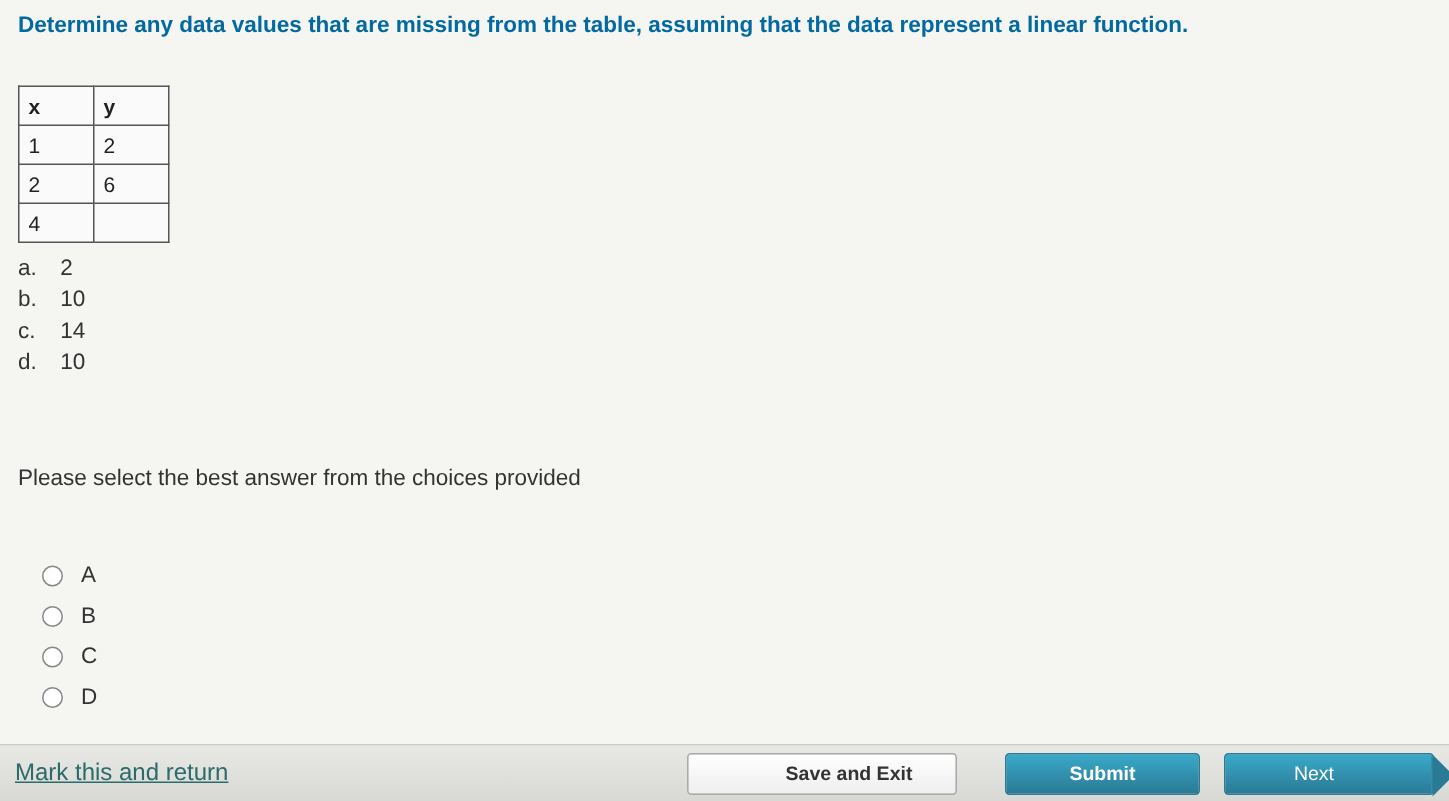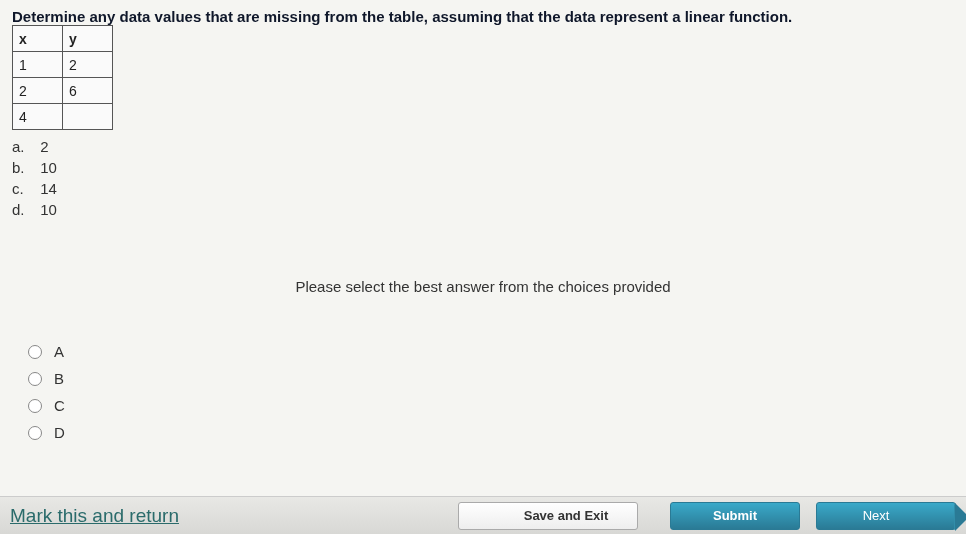--- a/index.html
+++ b/index.html
@@ -11,22 +11,22 @@
       color: #2a2a2a;
       position: relative;
       overflow: hidden;
     }
     .content {
       padding: 8px 12px;
     }
     .question-title {
       font-size: 15px;
       font-weight: bold;
-      color: #0f172a;
-      margin-bottom: 0;
+      color: #0369a1;
+      margin-bottom: 32px;
     }
     .data-table {
       border-collapse: collapse;
       margin-bottom: 8px;
     }
     .data-table td {
       border: 1px solid #555;
       width: 50px;
       height: 26px;
       padding: 2px 6px;
@@ -54,21 +54,20 @@
       margin-bottom: 4px;
     }
     .opt-letter {
       display: inline-block;
       width: 24px;
     }
     .instruction {
       margin-top: 56px;
       font-size: 15px;
       color: #333;
-      text-align: center;
     }
     .radio-group {
       margin-top: 48px;
       margin-left: 16px;
     }
     .radio-item {
       display: flex;
       align-items: center;
       margin-bottom: 10px;
       font-size: 15px;
@@ -88,21 +87,21 @@
       left: 0;
       right: 0;
       height: 38px;
       background: linear-gradient(#e8e8e5, #d8d8d5);
       border-top: 1px solid #ccc;
       display: flex;
       align-items: center;
       padding: 0 10px;
     }
     .mark-link {
-      font-size: 19px;
+      font-size: 16px;
       color: #2a6b6b;
       text-decoration: underline;
       cursor: pointer;
     }
     .footer-spacer { flex: 1; }
     .btn {
       height: 28px;
       font-size: 13px;
       border-radius: 3px;
       display: flex;

